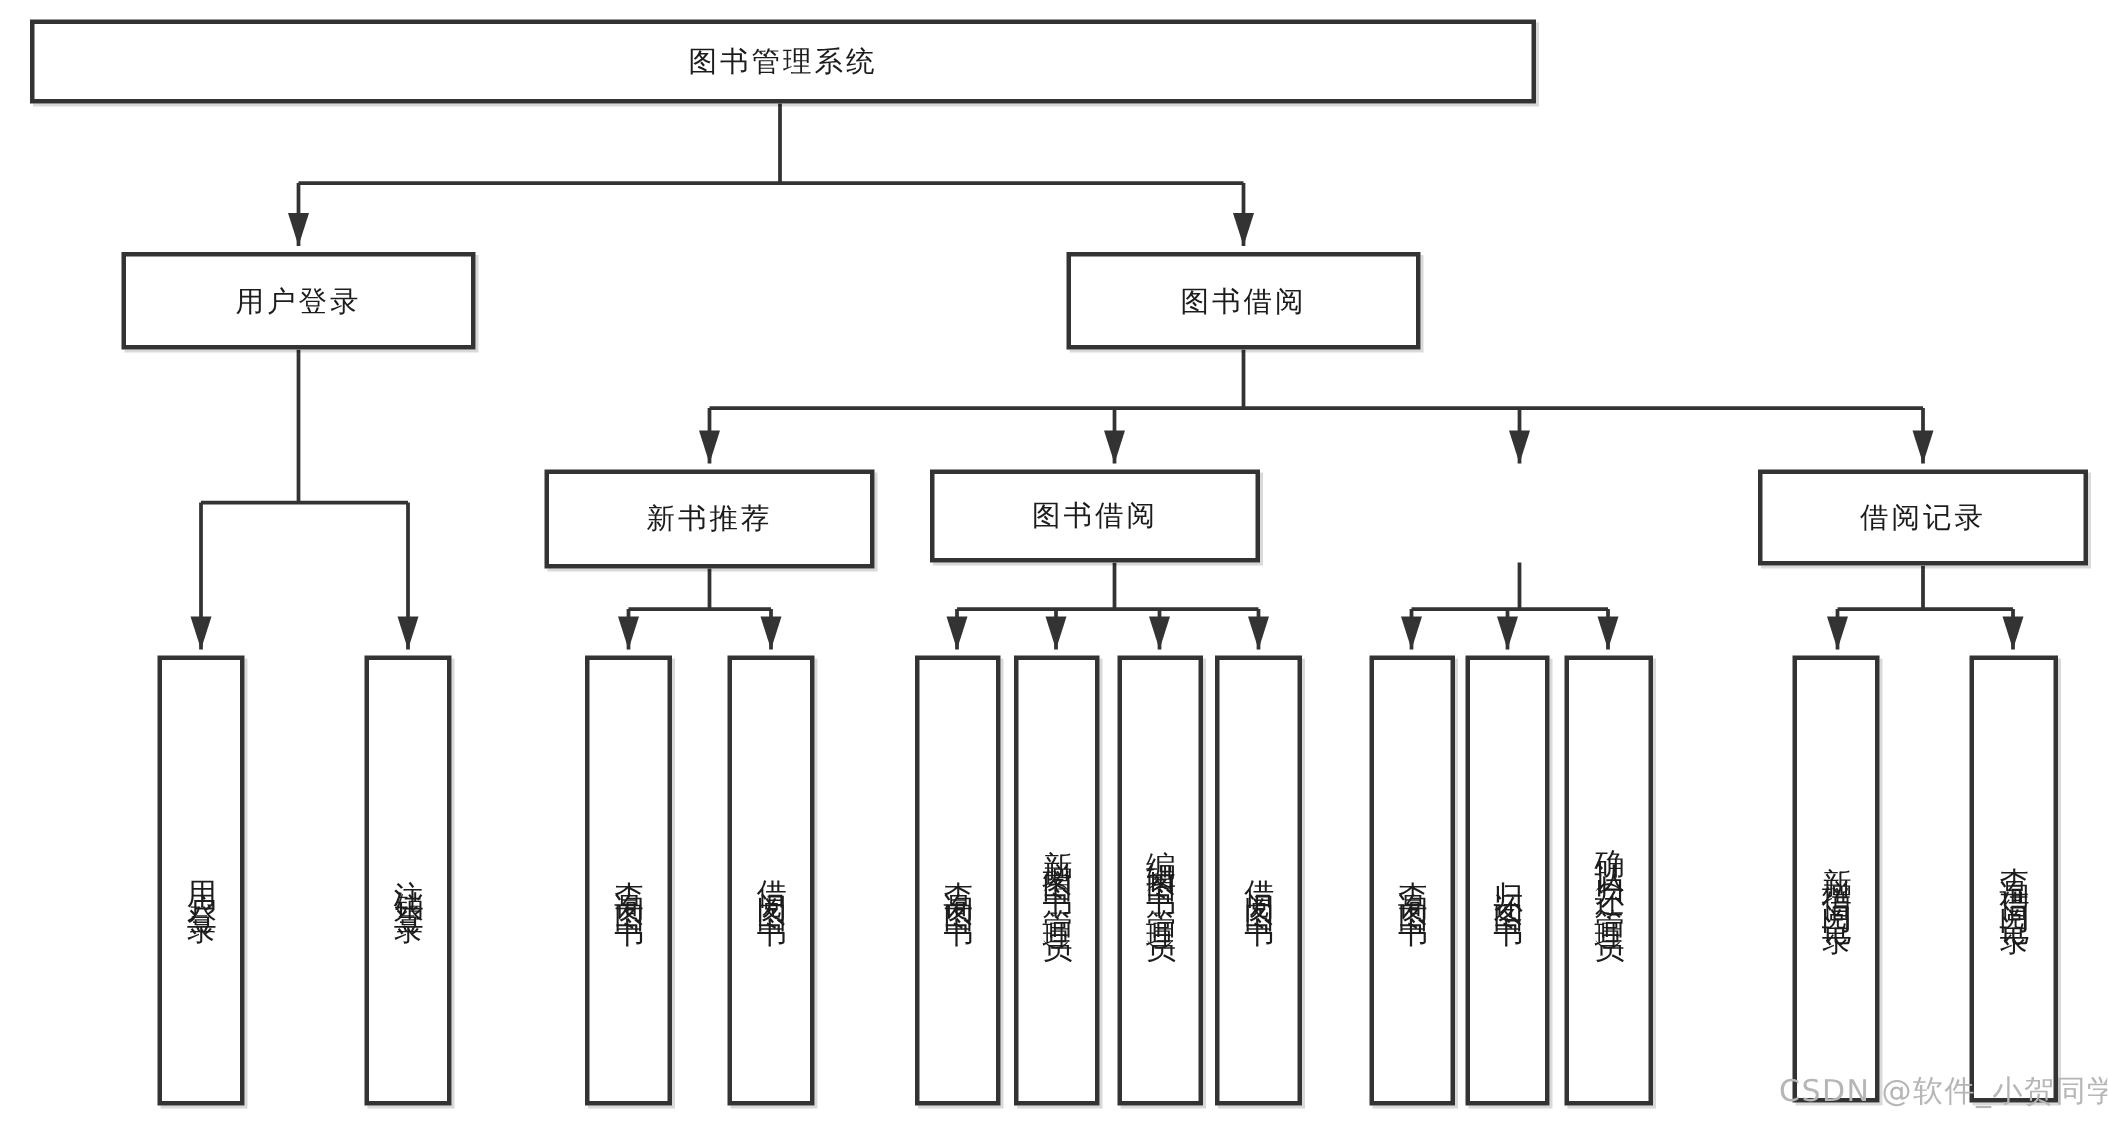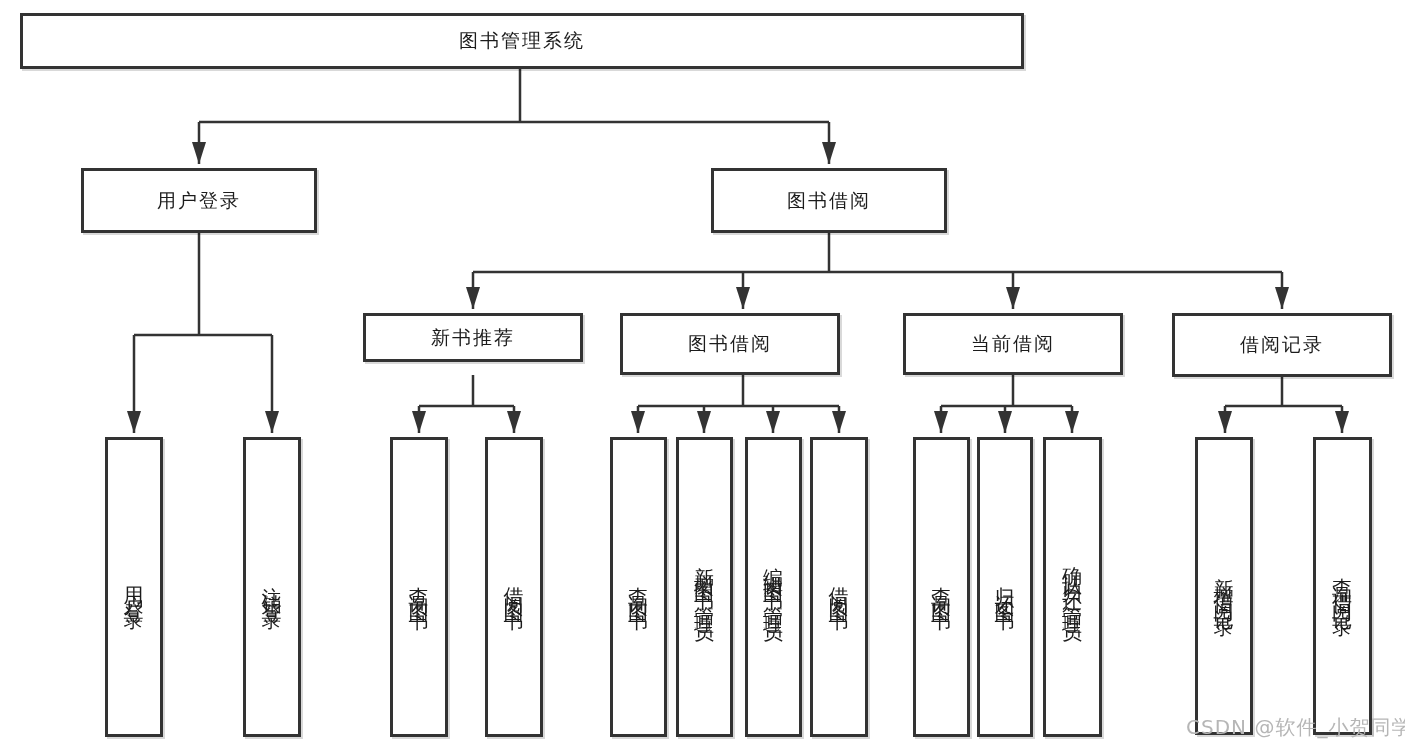--- a/index.html
+++ b/index.html
@@ -106,28 +106,25 @@
     <span>图书管理系统</span>
   </div>
 
   <div class="box h" style="left:81px;top:168px;width:236px;height:65px">
     <span>用户登录</span>
   </div>
   <div class="box h" style="left:711px;top:168px;width:236px;height:65px">
     <span>图书借阅</span>
   </div>
 
-  <div class="box h" style="left:363px;top:313px;width:220px;height:49px">
+  <div class="box h" style="left:363px;top:313px;width:220px;height:66px">
     <span>新书推荐</span>
   </div>
   <div class="box h" style="left:620px;top:313px;width:220px;height:62px">
     <span>图书借阅</span>
-  </div>
-  <div class="box h" style="left:903px;top:313px;width:220px;height:62px">
-    <span>当前借阅</span>
   </div>
   <div class="box h" style="left:1172px;top:313px;width:220px;height:64px">
     <span>借阅记录</span>
   </div>
 
   <div class="box leaf" style="left:105px;top:437px;width:58px;height:300px">
     <span>用户登录</span>
   </div>
   <div class="box leaf" style="left:243px;top:437px;width:58px;height:300px">
     <span>注销登录</span>

